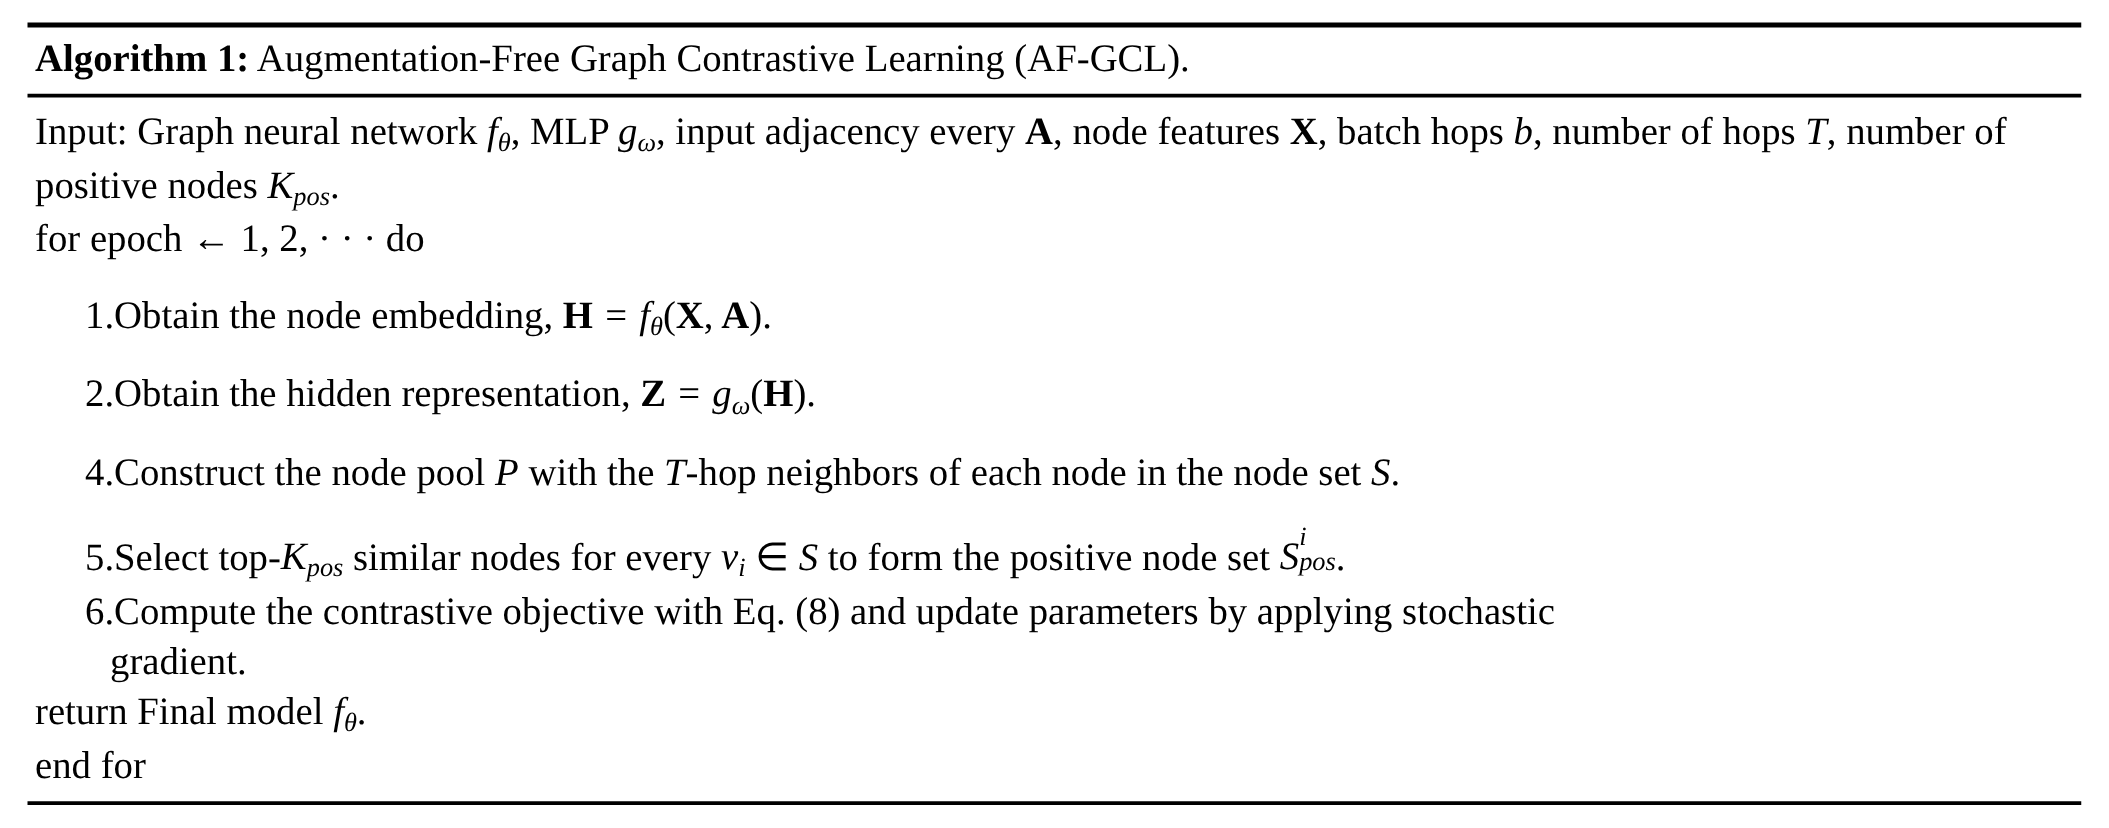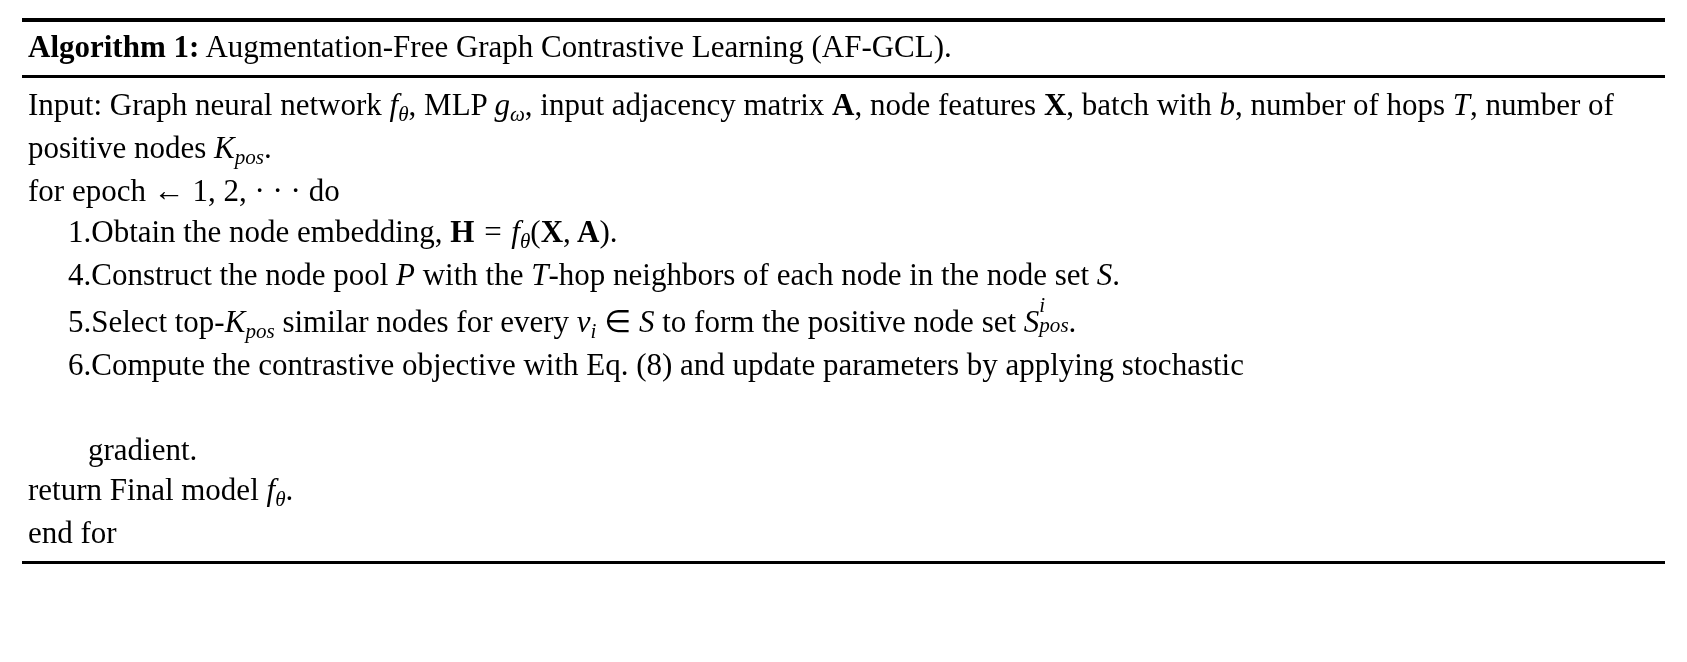--- a/index.html
+++ b/index.html
@@ -41,29 +41,28 @@
     padding: 7px 4px 8px 6px;
     font-size: 31px;
     line-height: 1.30;
   }
   .line {
     white-space: nowrap;
   }
   .line.wrap {
     white-space: normal;
   }
-  .indent-1 { padding-left: 40px; }
+  .indent-1 { padding-left: 40px; margin-top: 20px; }
   .hang {
     padding-left: 40px;
     text-indent: 0;
   }
   .hang .cont {
     display: block;
     padding-left: 20px;
-    margin-top: 44px;
   }
   b { font-weight: normal; }
 
   
   .mi {
     font-family: Liberation Serif, serif;
     font-style: italic;
   }
   .mb {
     font-family: "Liberation Serif", serif;
@@ -102,41 +101,45 @@
   </div>
 
   <div class="rule rule-mid"></div>
 
   <div class="body-block">
 
     <div class="line wrap">
       <b>Input:</b>
       <span>Graph neural network</span>
       <span class="mi">f<span class="sub">θ</span></span><span>, MLP</span>
-      <span class="mi">g<span class="sub">ω</span></span><span>, input adjacency matrix</span>
+      <span class="mi">g<span class="sub">ω</span></span><span>, input adjacency every</span>
       <span class="mb">A</span><span>, node features</span>
-      <span class="mb">X</span><span>, batch with</span>
+      <span class="mb">X</span><span>, batch hops</span>
       <span class="mi">b</span><span>, number of hops</span>
       <span class="mi">T</span><span>, number of positive nodes</span>
       <span class="mi">K<span class="sub">pos</span></span><span>.</span>
     </div>
 
     <div class="line">
       <b>for</b>
       <span>epoch</span>
       <span class="mr">←</span>
       <span class="mr">1, 2, · · ·</span>
       <b>do</b>
     </div>
 
     <div class="line indent-1">
       <span>1.</span><span>Obtain the node embedding,</span>
       <span><span class="mb">H</span> <span class="op">=</span> <span class="mi">f<span class="sub">θ</span></span>(<span class="mb">X</span>, <span class="mb">A</span>)</span><span>.</span>
     </div>
 
+    <div class="line indent-1">
+      <span>2.</span><span>Obtain the hidden representation,</span>
+      <span><span class="mb">Z</span> <span class="op">=</span> <span class="mi">g<span class="sub">ω</span></span>(<span class="mb">H</span>)</span><span>.</span>
+    </div>
 
 
     <div class="line indent-1">
       <span>4.</span><span>Construct the node pool</span>
       <span class="mi">P</span>
       <span>with the</span>
       <span class="mi">T</span><span>-hop neighbors of each node in the node set</span>
       <span class="mi">S</span><span>.</span>
     </div>
 

